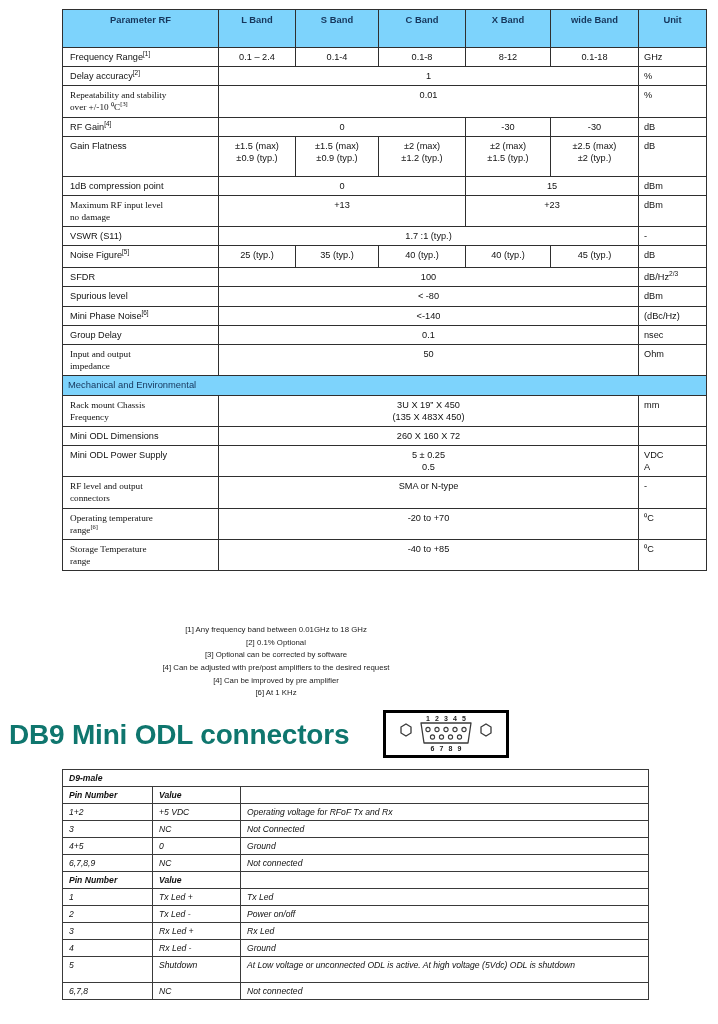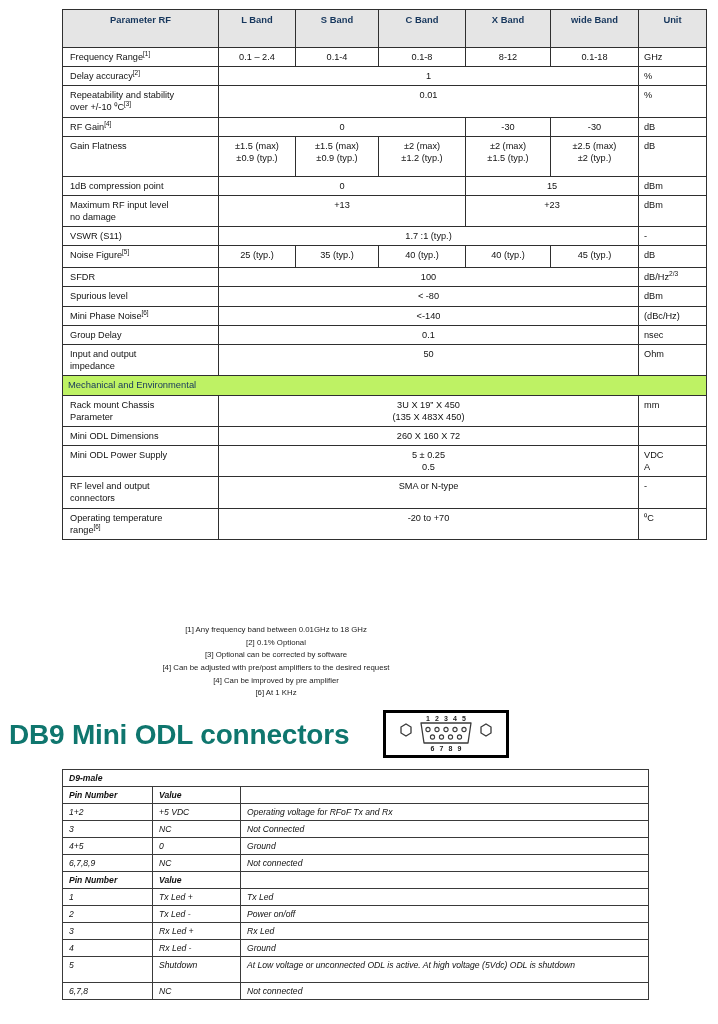--- a/index.html
+++ b/index.html
@@ -31,52 +31,52 @@
   }
   table.spec td, table.spec th {
     border: 1px solid #2f2f2f;
     padding: 3px 5px;
     vertical-align: top;
     line-height: 1.32;
     font-weight: normal;
     text-align: center;
   }
   table.spec th.hd {
-    background: #e5e5e5;
+    background: #7dd3fc;
     color: #16365C;
     font-weight: bold;
     font-size: 9.4px;
     height: 30px;
     vertical-align: top;
     padding-top: 4px;
   }
   table.spec td.param {
     text-align: left;
     padding-left: 7px;
   }
   td.sect {
-    background: #bef264;
+    background: #7dd3fc;
     color: #16365C;
     font-weight: bold;
     text-align: left !important;
     padding-left: 7px;
     font-size: 9.4px;
     height: 12px;
   }
   .sup {
     font-size: 6.4px;
     vertical-align: super;
     line-height: 0;
   }
   .supz {
     font-size: 6.6px;
     vertical-align: super;
     line-height: 0;
   }
-  .twoline { line-height: 1.38; }
+  .twoline { line-height: 1.38; font-family: Liberation Serif, serif; }
   .unitcell { text-align: left !important; padding-left: 6px; }
   .vbot { vertical-align: bottom; }
   .vmid { vertical-align: middle; }
 
   
   .notes {
     position: absolute;
     left: 66px;
     top: 624px;
     width: 420px;
@@ -252,21 +252,21 @@
     <td class="param twoline"><span>Input and output</span><br><span>impedance</span></td>
     <td colspan="5">50</td>
     <td class="unitcell">Ohm</td>
   </tr>
 
   <tr>
     <td class="sect" colspan="7">Mechanical and Environmental</td>
   </tr>
 
   <tr>
-    <td class="param twoline"><span>Rack mount  Chassis</span><br><span>Parameter</span></td>
+    <td class="param twoline"><span>Rack mount  Chassis</span><br><span>Frequency</span></td>
     <td colspan="5"><span>3U X 19” X 450</span><br><span>(135 X 483X 450)</span></td>
     <td class="unitcell vbot">mm</td>
   </tr>
 
   <tr>
     <td class="param">Mini ODL  Dimensions</td>
     <td colspan="5">260 X 160 X 72</td>
     <td class="unitcell"></td>
   </tr>
 
@@ -282,20 +282,25 @@
     <td colspan="5">SMA or N-type</td>
     <td class="unitcell">-</td>
   </tr>
 
   <tr style="height:30px">
     <td class="param twoline"><span>Operating temperature</span><br><span>range</span><span class="sup">[6]</span></td>
     <td colspan="5">-20 to +70</td>
     <td class="unitcell">⁰C</td>
   </tr>
 
+  <tr style="height:30px">
+    <td class="param twoline"><span>Storage Temperature</span><br><span>range</span></td>
+    <td colspan="5">-40 to +85</td>
+    <td class="unitcell">⁰C</td>
+  </tr>
 </tbody>
     </table>
 </div>
 
 <div class="notes">
   <div>[1] Any frequency band between 0.01GHz to 18 GHz</div>
   <div>[2] 0.1% Optional</div>
   <div>[3] Optional can be corrected by software</div>
   <div>[4] Can be adjusted with pre/post amplifiers to the desired request</div>
   <div>[4] Can be improved by pre amplifier</div>

